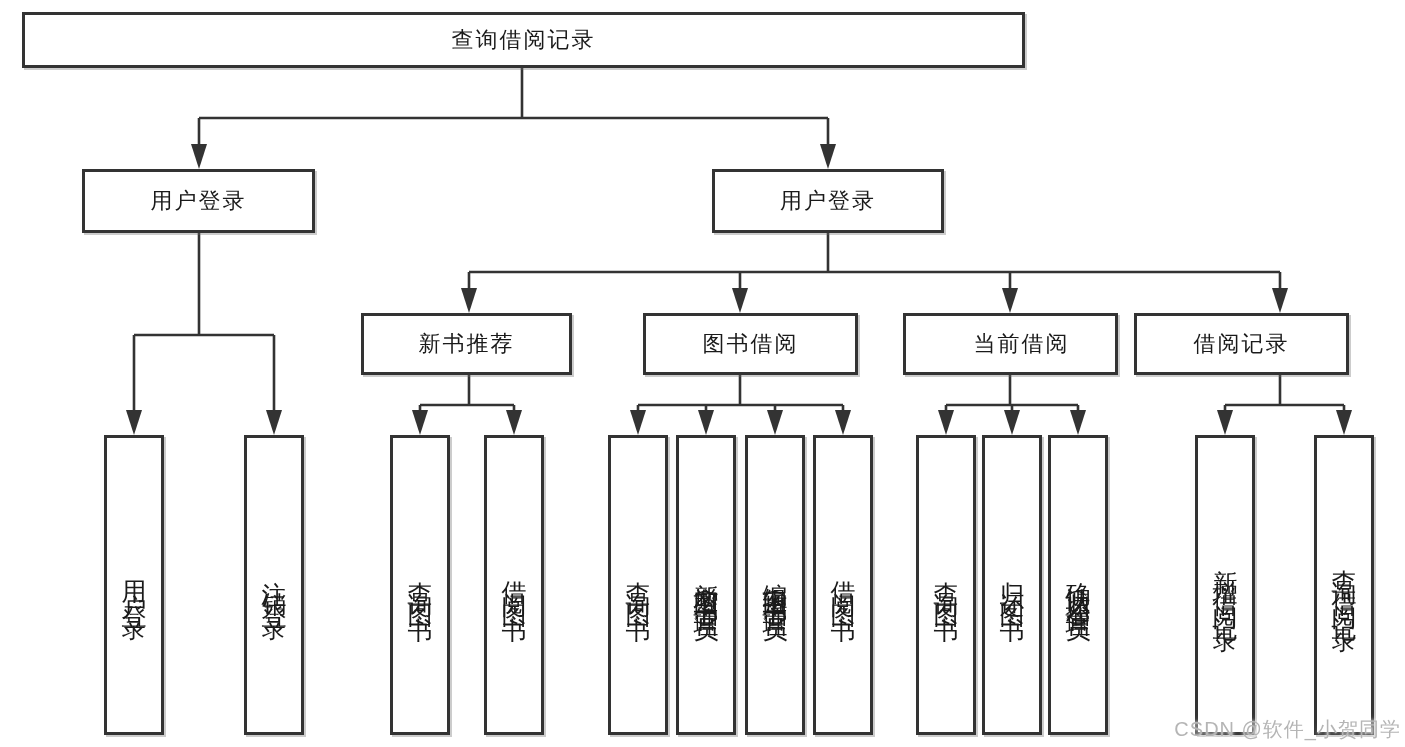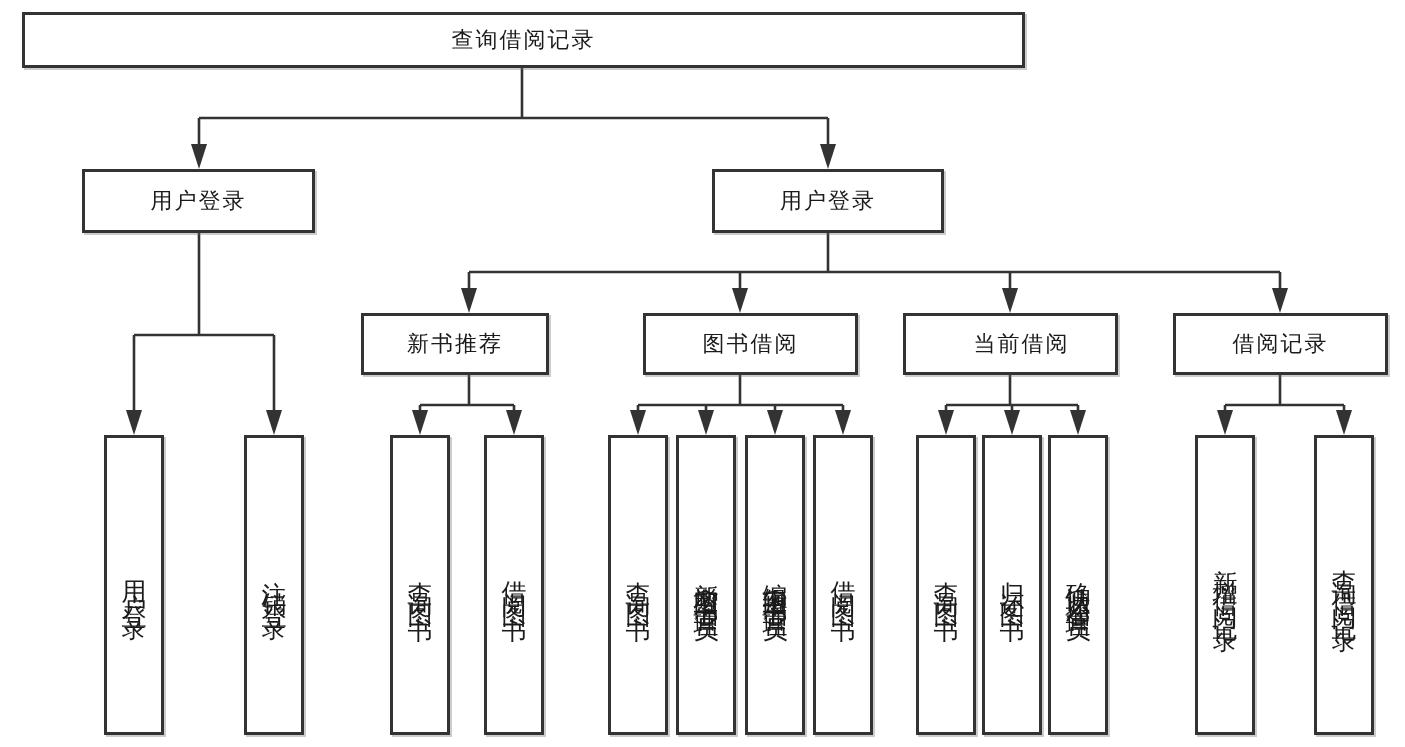--- a/index.html
+++ b/index.html
@@ -89,37 +89,38 @@
       <polygon points="1217,410 1233,410 1225,435"></polygon>
       <polygon points="1336,410 1352,410 1344,435"></polygon>
     </g>
   </svg>
 
   <div class="node hbox" style="left:22px; top:12px; width:1003px; height:56px;">查询借阅记录</div>
 
   <div class="node hbox" style="left:82px; top:169px; width:233px; height:64px;">用户登录</div>
   <div class="node hbox" style="left:712px; top:169px; width:232px; height:64px;">用户登录</div>
 
-  <div class="node hbox" style="left:361px; top:313px; width:188px; height:62px;">新书推荐</div>
+  <div class="node hbox" style="left:361px; top:313px; width:211px; height:62px;">新书推荐</div>
   <div class="node hbox" style="left:643px; top:313px; width:215px; height:62px;">图书借阅</div>
   <div class="node hbox" style="left:903px; top:313px; width:215px; height:62px;padding-left:22px;">当前借阅</div>
-  <div class="node hbox" style="left:1173px; top:313px; width:215px; height:62px;">借阅记录</div>
+  <div class="node hbox" style="left:1134px; top:313px; width:215px; height:62px;">借阅记录</div>
 
   <div class="node vbox" style="left:104px; top:435px; width:60px; height:300px;">用户登录</div>
   <div class="node vbox" style="left:244px; top:435px; width:60px; height:300px;">注销登录</div>
 
   <div class="node vbox" style="left:390px; top:435px; width:60px; height:300px;">查询图书</div>
   <div class="node vbox" style="left:484px; top:435px; width:60px; height:300px;">借阅图书</div>
 
   <div class="node vbox" style="left:608px; top:435px; width:60px; height:300px;">查询图书</div>
   <div class="node vbox long" style="left:676px; top:435px; width:60px; height:300px;">新增图书（管理员）</div>
   <div class="node vbox long" style="left:745px; top:435px; width:60px; height:300px;">编辑图书（管理员）</div>
   <div class="node vbox" style="left:813px; top:435px; width:60px; height:300px;">借阅图书</div>
 
   <div class="node vbox" style="left:916px; top:435px; width:60px; height:300px;">查询图书</div>
   <div class="node vbox" style="left:982px; top:435px; width:60px; height:300px;">归还图书</div>
   <div class="node vbox long" style="left:1048px; top:435px; width:60px; height:300px;">确认归还（管理员）</div>
 
   <div class="node vbox" style="left:1195px; top:435px; width:60px; height:300px;">新增借阅记录</div>
   <div class="node vbox" style="left:1314px; top:435px; width:60px; height:300px;">查询借阅记录</div>
 
+  <div class="watermark">CSDN @软件_小贺同学</div>
 
 </div>
 
 </body></html>

